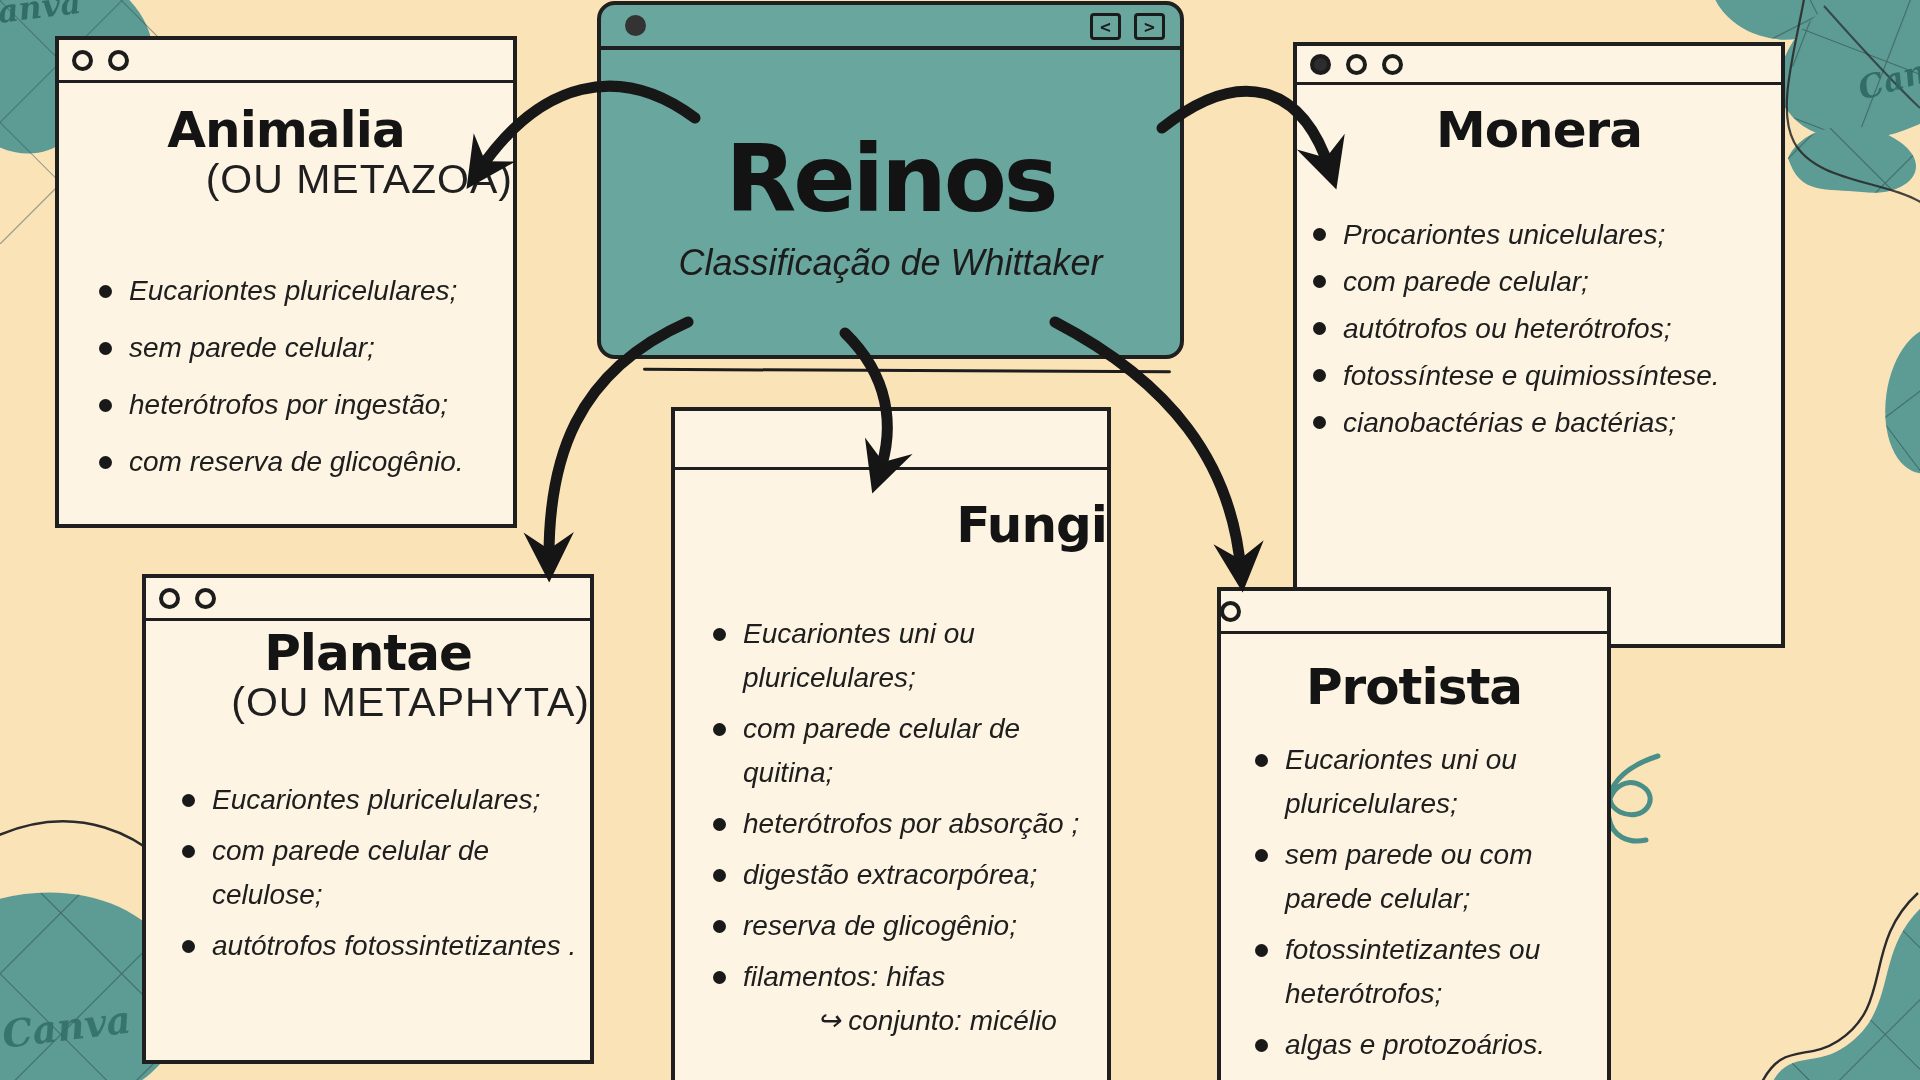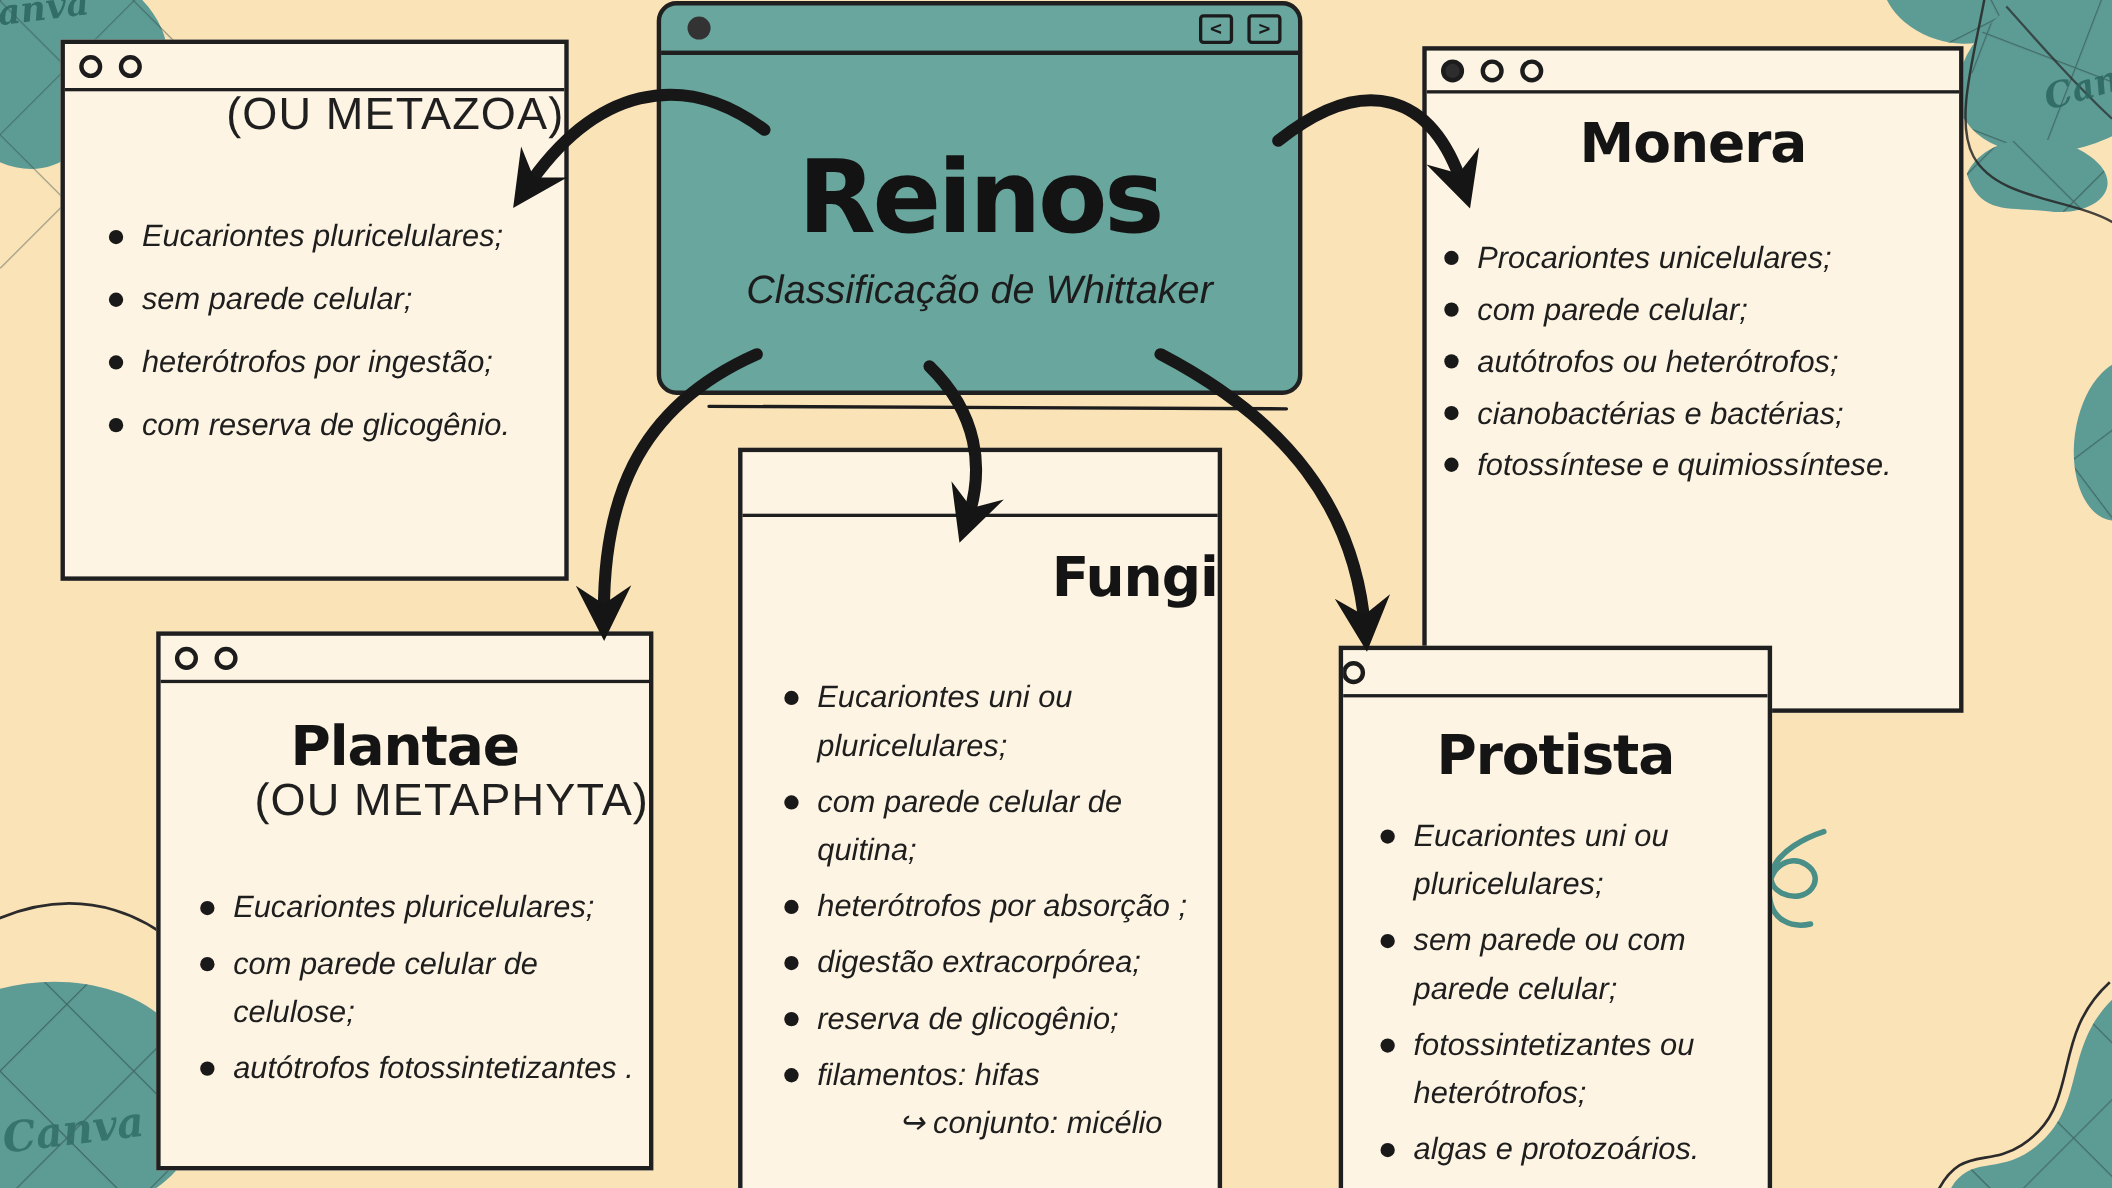--- a/index.html
+++ b/index.html
@@ -35,21 +35,21 @@
   .win--animalia li{margin-bottom:13px;}
 
   .win--monera{left:1293px;top:42px;width:492px;height:606px;}
   .win--monera .win-head{height:36px;}
   .win--monera .card-title{margin-top:16px;}
   .win--monera .bullets{margin-top:53px;line-height:46px;}
   .win--monera li{margin-bottom:1px;}
   .win--monera .bullets{padding-left:16px;padding-right:4px;}
 
   .win--plantae{left:142px;top:574px;width:452px;height:490px;}
-  .win--plantae .card-title{margin-top:28px;}
+  .win--plantae .card-title{margin-top:3px;}
   .win--plantae .bullets{margin-top:56px;padding-left:36px;}
 
   .win--fungi{left:671px;top:407px;width:440px;height:680px;}
   .win--fungi .card-title{margin-top:26px;text-align:right;}
   .win--fungi .bullets{margin-top:58px;padding-left:38px;padding-right:24px;}
 
   .win--protista{left:1217px;top:587px;width:394px;height:500px;overflow:hidden;}
   .win--protista .card-title{margin-top:24px;}
   .win--protista .bullets{margin-top:22px;padding-left:34px;padding-right:4px;}
 
@@ -118,20 +118,21 @@
     <path d="M1658 756 C1615 770 1597 800 1620 812 C1644 823 1661 798 1642 786 C1624 775 1604 792 1609 818 C1612 836 1628 844 1646 840" stroke="#4a8e88" stroke-width="5" fill="none" stroke-linecap="round"></path>
   </svg>
 
   <div class="layer cards">
 
     <div class="win win--animalia">
       <div class="win-head">
         <span class="dot"></span>
         <span class="dot"></span>
       </div>
+      <div class="card-title">Animalia</div>
       <div class="card-sub">(OU METAZOA)</div>
       <ul class="bullets">
 
           <li><span class="b-text">Eucariontes pluricelulares;</span></li>
 
           <li><span class="b-text">sem parede celular;</span></li>
 
           <li><span class="b-text">heterótrofos por ingestão;</span></li>
 
           <li><span class="b-text">com reserva de glicogênio.</span></li>
@@ -146,23 +147,23 @@
       </div>
       <div class="card-title">Monera</div>
       <ul class="bullets">
 
           <li><span class="b-text">Procariontes unicelulares;</span></li>
 
           <li><span class="b-text">com parede celular;</span></li>
 
           <li><span class="b-text">autótrofos ou heterótrofos;</span></li>
 
+          <li><span class="b-text">fotossíntese e quimiossíntese.</span></li>
+
           <li><span class="b-text">cianobactérias e bactérias;</span></li>
-
-          <li><span class="b-text">fotossíntese e quimiossíntese.</span></li>
         </ul>
     </div>
 
     <div class="win win--plantae">
       <div class="win-head">
         <span class="dot"></span>
         <span class="dot"></span>
       </div>
       <div class="card-title">Plantae</div>
       <div class="card-sub">(OU METAPHYTA)</div>

